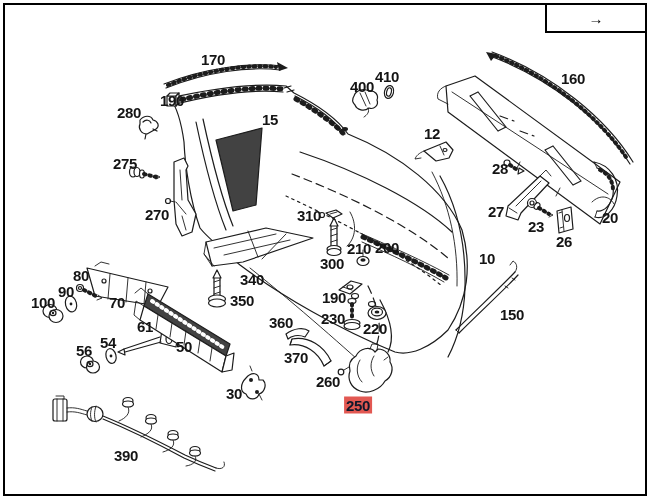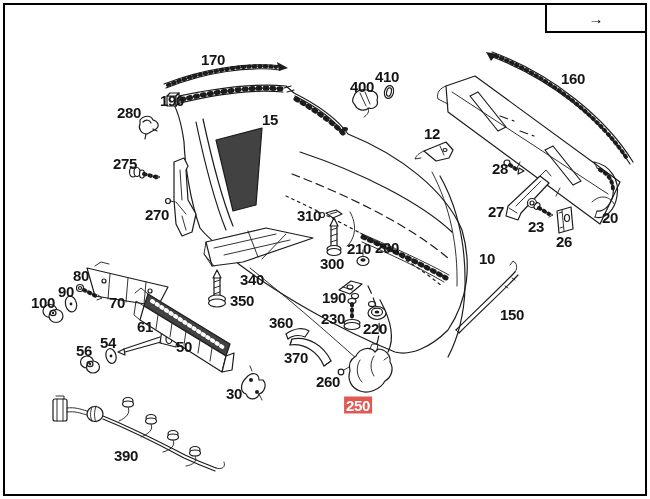--- a/index.html
+++ b/index.html
@@ -369,21 +369,21 @@
       <div class="part-label" style="left: 387px; top: 247px;">200</div>
       <div class="part-label" style="left: 332px; top: 263px;">300</div>
       <div class="part-label" style="left: 252px; top: 279px;">340</div>
       <div class="part-label" style="left: 242px; top: 300px;">350</div>
       <div class="part-label" style="left: 334px; top: 297px;">190</div>
       <div class="part-label" style="left: 333px; top: 318px;">230</div>
       <div class="part-label" style="left: 375px; top: 328px;">220</div>
       <div class="part-label" style="left: 281px; top: 322px;">360</div>
       <div class="part-label" style="left: 296px; top: 357px;">370</div>
       <div class="part-label" style="left: 328px; top: 381px;">260</div>
-      <div class="part-label highlighted" style="left: 358px; top: 405px; background: rgb(226, 88, 82); color: #ffffff;">250</div>
+      <div class="part-label highlighted" style="left: 358px; top: 405px; background: rgb(226, 88, 82); color: #0f172a;">250</div>
       <div class="part-label" style="left: 81px; top: 275px;">80</div>
       <div class="part-label" style="left: 66px; top: 291px;">90</div>
       <div class="part-label" style="left: 43px; top: 302px;">100</div>
       <div class="part-label" style="left: 117px; top: 302px;">70</div>
       <div class="part-label" style="left: 145px; top: 326px;">61</div>
       <div class="part-label" style="left: 108px; top: 342px;">54</div>
       <div class="part-label" style="left: 84px; top: 350px;">56</div>
       <div class="part-label" style="left: 184px; top: 346px;">50</div>
       <div class="part-label" style="left: 234px; top: 393px;">30</div>
       <div class="part-label" style="left: 126px; top: 455px;">390</div>

